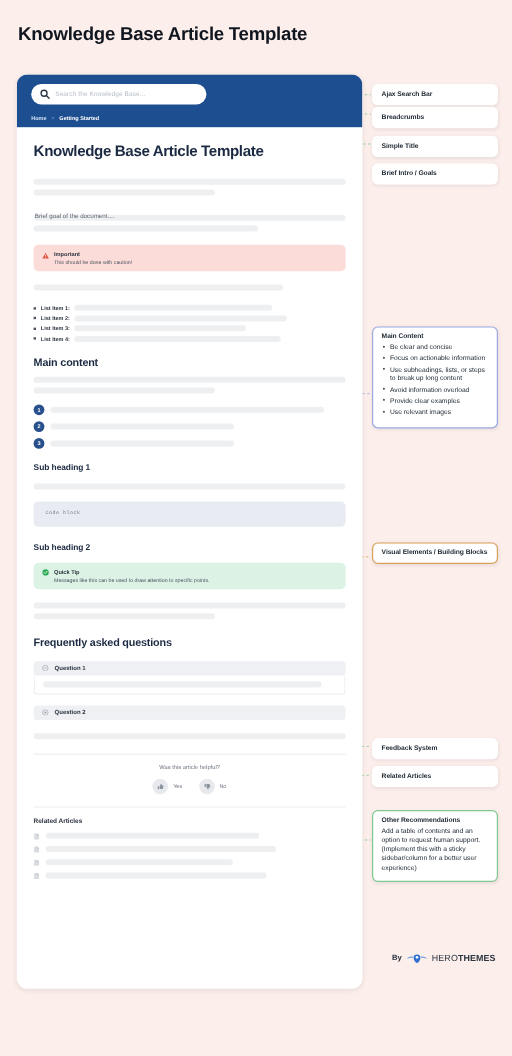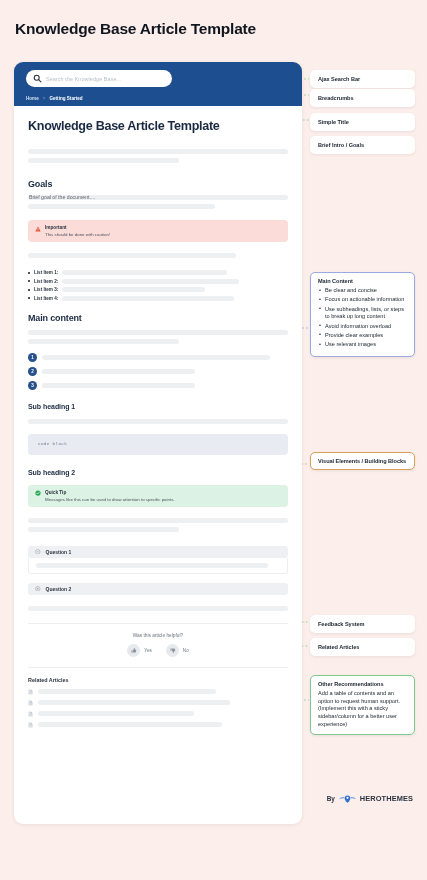--- a/index.html
+++ b/index.html
@@ -131,21 +131,21 @@
 
   
   .footer {
     position: absolute; right: 14px; bottom: 14px;
     display: flex; align-items: center; gap: 4px;
   }
   .footer .by { font-size: 6.4px; font-weight: 700; color: #2a3340; }
   .footer .logo { width: 17px; height: 11px; }
   .footer .bt { font-size: 7.4px; color: #2a3340; letter-spacing: .1px; }
   .footer .bt b { font-weight: 700; }
-  .footer .bt i { font-style: normal; font-weight: 700; }
+  .footer .bt i { font-style: normal; font-weight: 400; }
 </style>
 </head>
 <body>
 
 <div class="page">
 
   <div class="page-title">Knowledge Base Article Template</div>
 
   <svg class="conn" style="left:0;top:0;width:427px;height:880px;">
     <g fill="none" stroke-width="0.7">
@@ -185,21 +185,20 @@
       </div>
     </div>
 
     <div class="mock-body">
 
       <div class="h1">Knowledge Base Article Template</div>
 
       <div class="skel" style="width:100%"></div>
       <div class="skel" style="width:58%;margin-bottom:16px"></div>
 
-      <div class="h2" style="margin-bottom:6px">Goals</div>
       <div class="para-text" style="width:100%">Brief goal of the document....</div>
       <div class="skel" style="width:72%;margin-bottom:11px"></div>
 
       <div class="alert warn">
         <svg class="ic" viewBox="0 0 16 16">
           <path d="M8 1.5 15 14.5 1 14.5Z" fill="#e2513b"></path>
           <rect x="7.2" y="5.6" width="1.6" height="4.4" fill="#fff"></rect>
           <rect x="7.2" y="11" width="1.6" height="1.6" fill="#fff"></rect>
         </svg>
         <div>
@@ -268,20 +267,21 @@
         </svg>
         <div>
           <div class="tl">Quick Tip</div>
           <div class="tx">Messages like this can be used to draw attention to specific points.</div>
         </div>
       </div>
 
       <div class="skel" style="width:100%;margin-top:11px"></div>
       <div class="skel" style="width:58%;margin-bottom:14px"></div>
 
+      <div class="h2" style="margin-bottom:11px">Frequently asked questions</div>
 
       <div>
         <div class="faq-q">
           <svg class="tog" viewBox="0 0 16 16">
             <circle cx="8" cy="8" r="6.6" fill="none" stroke="#8a929d" stroke-width="1.4"></circle>
             <line x1="4.8" y1="8" x2="11.2" y2="8" stroke="#8a929d" stroke-width="1.4"></line>
           </svg>
           <span class="qt">Question 1</span>
         </div>
         <div class="faq-a">

